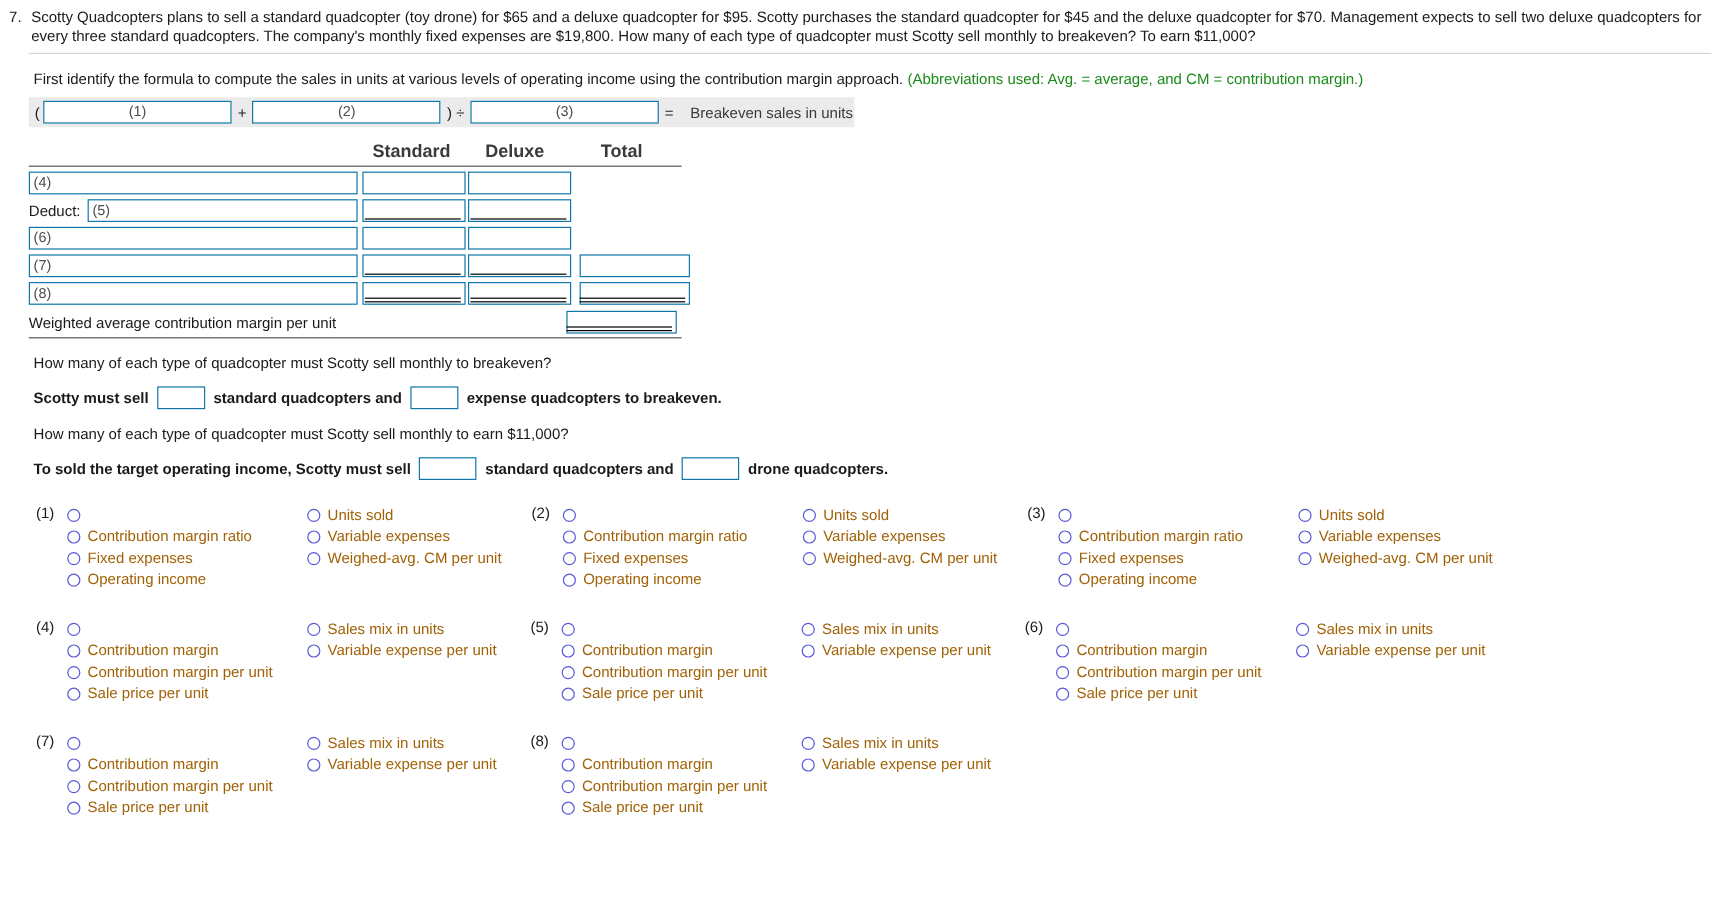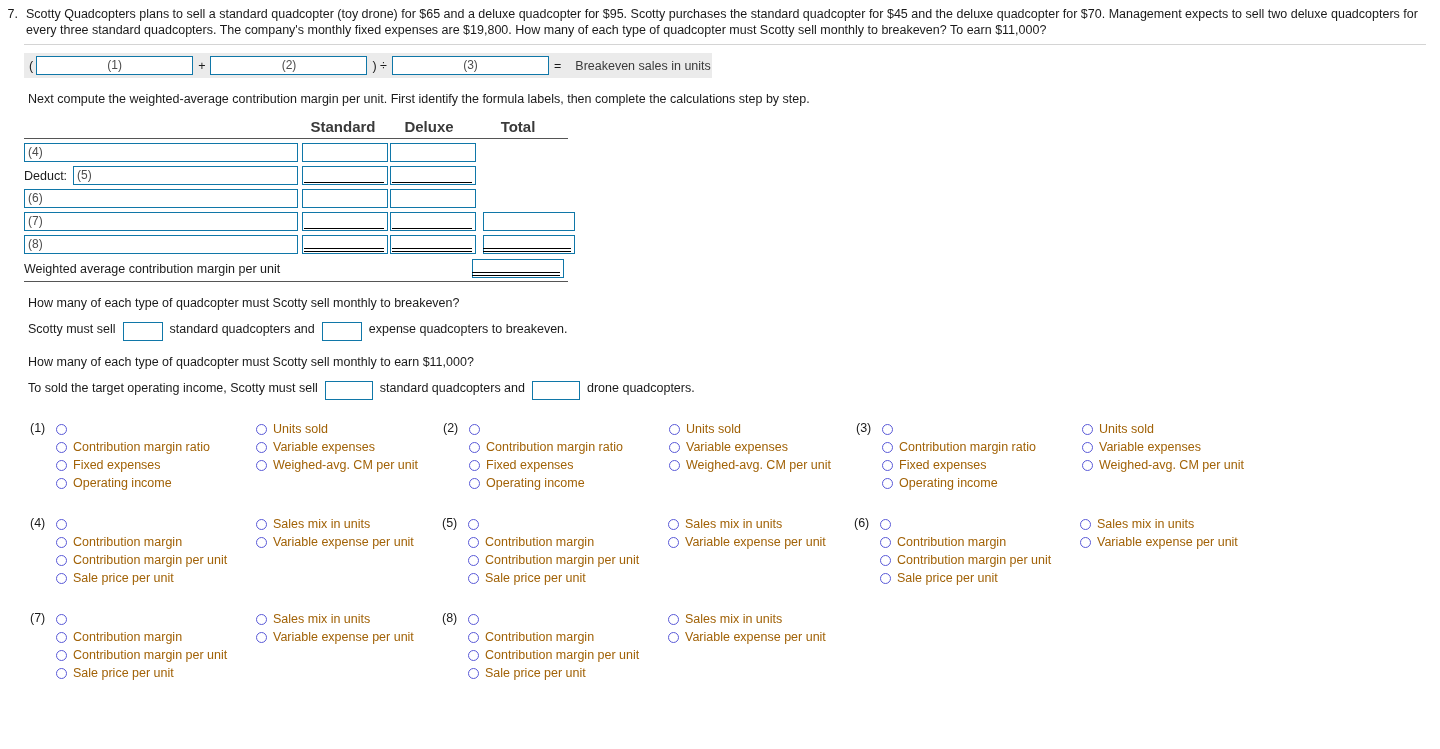--- a/index.html
+++ b/index.html
@@ -140,23 +140,23 @@
     font-size: 12.5px; color: #1a1a1a;
   }
   .calc-bottom {
     border-bottom: 1.4px solid #555;
     margin-top: 3px;
     width: 544px;
   }
 
   
   .sent {
-    display: flex; align-items: flex-start;
+    display: flex; align-items: center;
     margin: 12px 0 0 4px;
-    font-size: 12.5px; color: #1a1a1a;
+    font-size: 12.5px; color: #1a1a1a; font-weight: bold;
   }
   .sbox {
     border: 1.4px solid #1077a8;
     background: #fff;
     width: 40px; height: 19px;
     margin: 0 7px;
   }
   .sbox.wide { width: 48px; }
 
   
@@ -190,33 +190,36 @@
 <body>
 
 <div class="qblock">
   <div class="qnum">7.</div>
   <div class="qtext">Scotty Quadcopters plans to sell a standard quadcopter (toy drone) for $65 and a deluxe quadcopter for $95. Scotty purchases the standard quadcopter for $45 and the deluxe quadcopter for $70. Management expects to sell two deluxe quadcopters for every three standard quadcopters. The company's monthly fixed expenses are $19,800. How many of each type of quadcopter must Scotty sell monthly to breakeven? To earn $11,000?</div>
 </div>
 <div class="hrule"></div>
 
 <div class="content">
 
+  <div class="para">
+    <span>First identify the formula to compute the sales in units at various levels of operating income using the contribution margin approach.</span>
+    <span class="green">(Abbreviations used: Avg. = average, and CM = contribution margin.)</span>
+  </div>
 
   <div class="formula-band">
     <span class="fpar">(</span>
     <div class="fbox">(1)</div>
     <span class="fop">+</span>
     <div class="fbox">(2)</div>
     <span class="fop">) ÷</span>
     <div class="fbox">(3)</div>
     <span class="fop">=</span>
     <span class="fres">Breakeven sales in units</span>
   </div>
 
-  <div class="para">Next compute the weighted-average contribution margin per unit. First identify the formula labels, then complete the calculations step by step.</div>
 
   <div class="calc">
     <div class="calc-head">
       <div class="c-label"></div>
       <div class="c-col">Standard</div>
       <div class="c-col">Deluxe</div>
       <div class="c-gap"></div>
       <div class="c-col">Total</div>
     </div>
     <div id="calc-rows">

